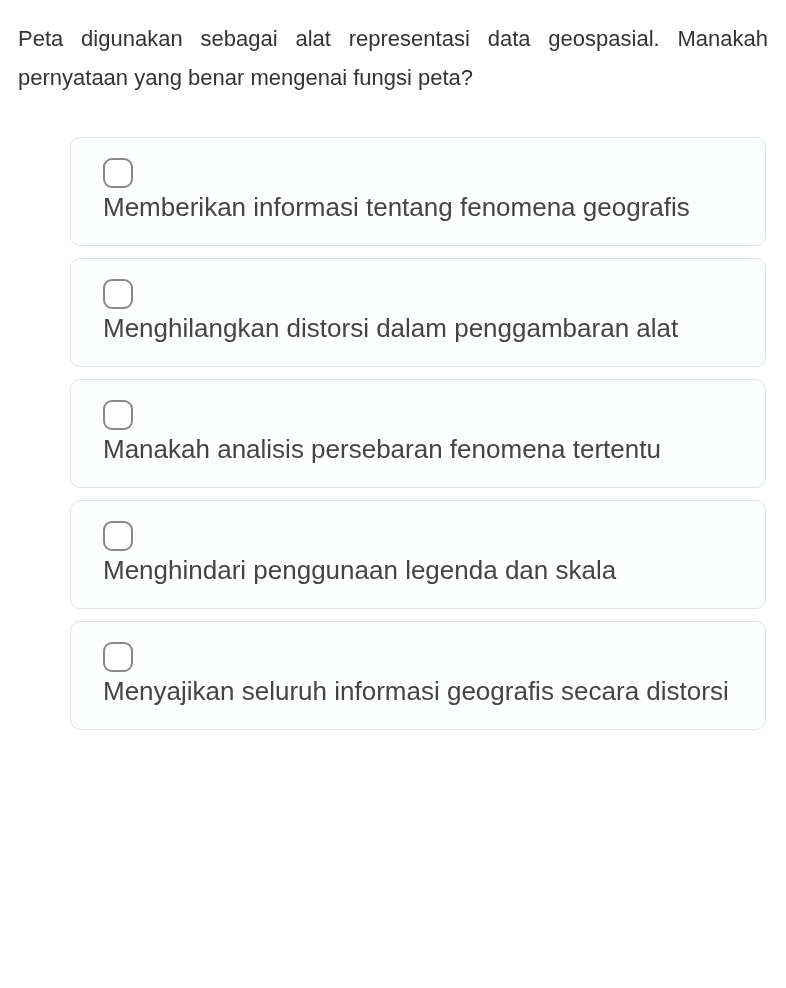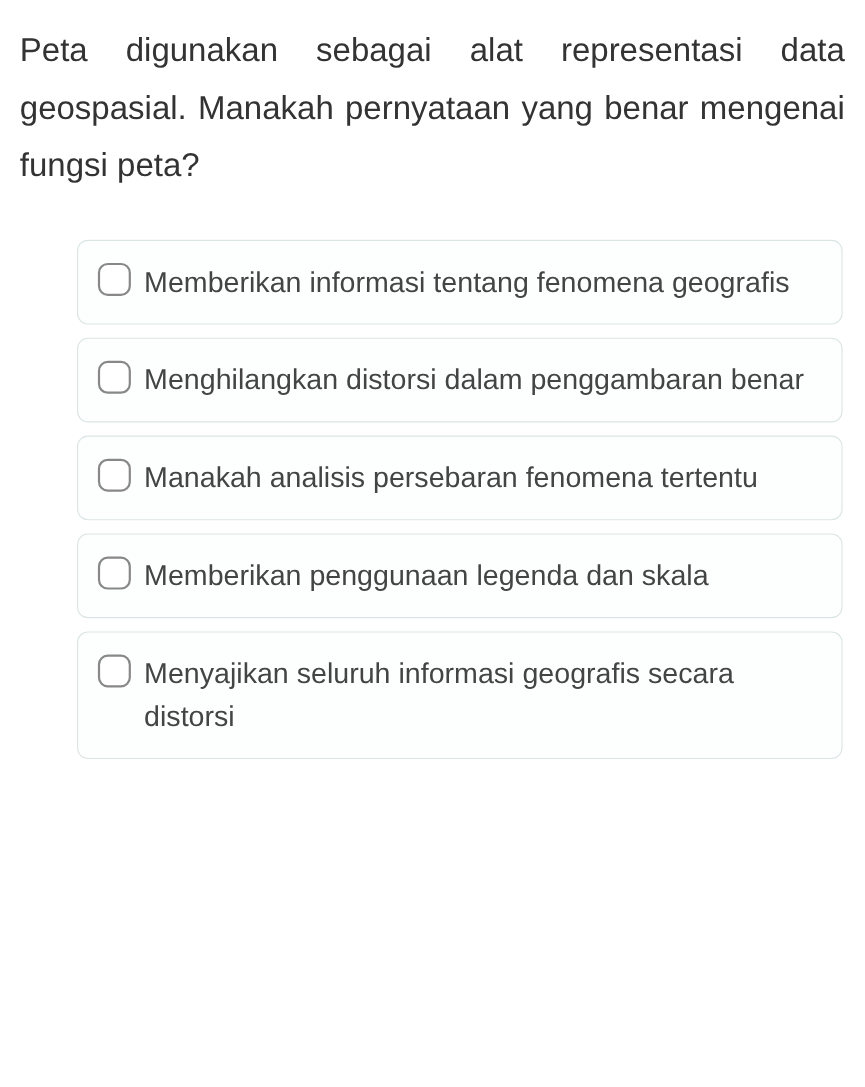--- a/index.html
+++ b/index.html
@@ -8,41 +8,42 @@
     padding: 0;
   }
   body {
     font-family: Arial, Helvetica, sans-serif;
     background: #ffffff;
     width: 786px;
     padding: 20px 10px;
     color: #333;
   }
   .question-text {
-    font-size: 30px;
+    font-size: 22px;
     line-height: 1.75;
     color: #333;
     text-align: justify;
     text-align-last: left;
     margin-bottom: 40px;
     padding: 0 8px;
   }
   .options-container {
     padding-left: 60px;
     padding-right: 10px;
   }
   .option-item {
     border: 1px solid #dce5e5;
     border-radius: 10px;
-    padding: 18px 20px 18px 18px;
+    padding: 18px 20px 18px 32px;
     margin-bottom: 12px;
     background: #fdfefe;
     display: flex;
     align-items: flex-start;
     cursor: pointer;
+    flex-direction: column;
   }
   .checkbox {
     width: 30px;
     height: 30px;
     border: 2.5px solid #888;
     border-radius: 9px;
     flex-shrink: 0;
     margin-right: 12px;
     margin-top: 2px;
     background: #fff;
@@ -60,31 +61,31 @@
 
 <div class="options-container">
 
   <div class="option-item">
     <div class="checkbox"></div>
     <div class="option-label">Memberikan informasi tentang fenomena geografis</div>
   </div>
 
   <div class="option-item">
     <div class="checkbox"></div>
-    <div class="option-label">Menghilangkan distorsi dalam penggambaran benar</div>
+    <div class="option-label">Menghilangkan distorsi dalam penggambaran alat</div>
   </div>
 
   <div class="option-item">
     <div class="checkbox"></div>
     <div class="option-label">Manakah analisis persebaran fenomena tertentu</div>
   </div>
 
   <div class="option-item">
     <div class="checkbox"></div>
-    <div class="option-label">Memberikan penggunaan legenda dan skala</div>
+    <div class="option-label">Menghindari penggunaan legenda dan skala</div>
   </div>
 
   <div class="option-item">
     <div class="checkbox"></div>
     <div class="option-label">Menyajikan seluruh informasi geografis secara distorsi</div>
   </div>
 
 </div>
 
 </body></html>

